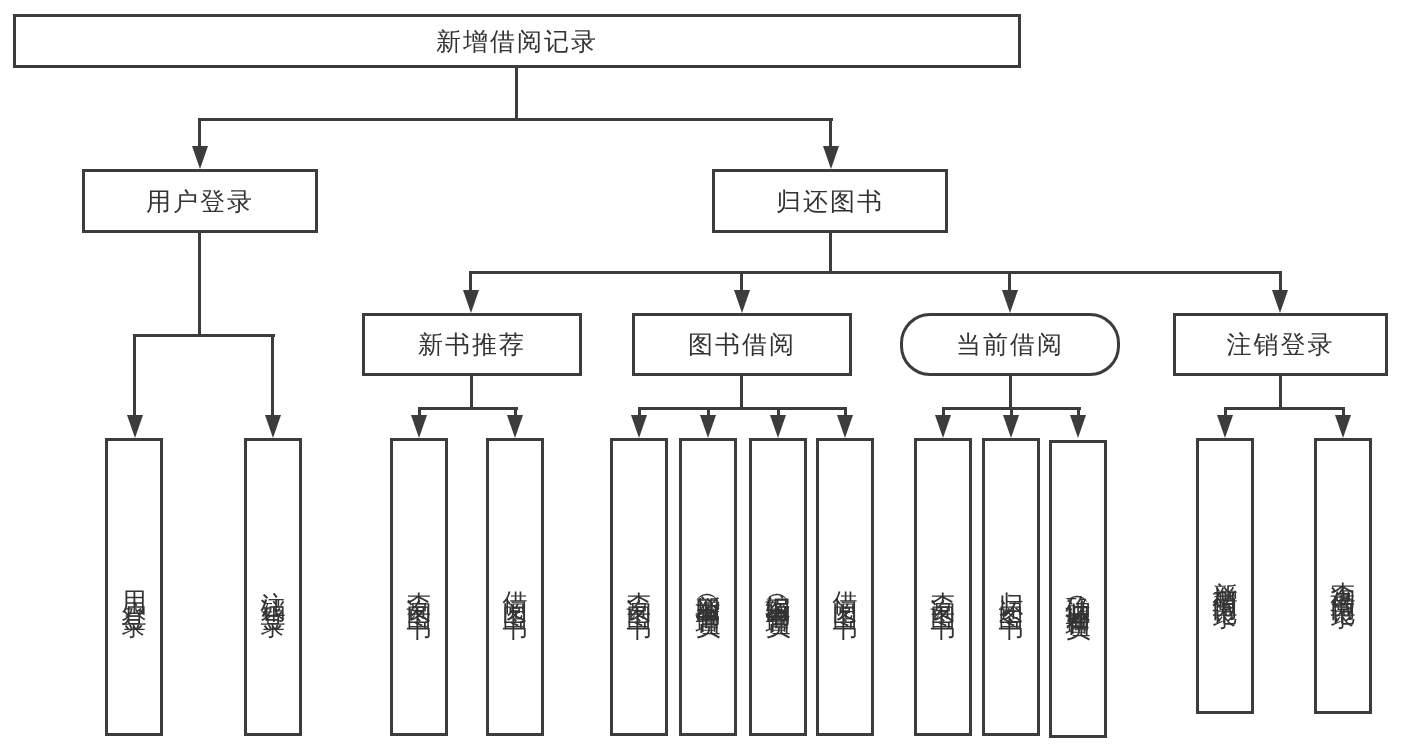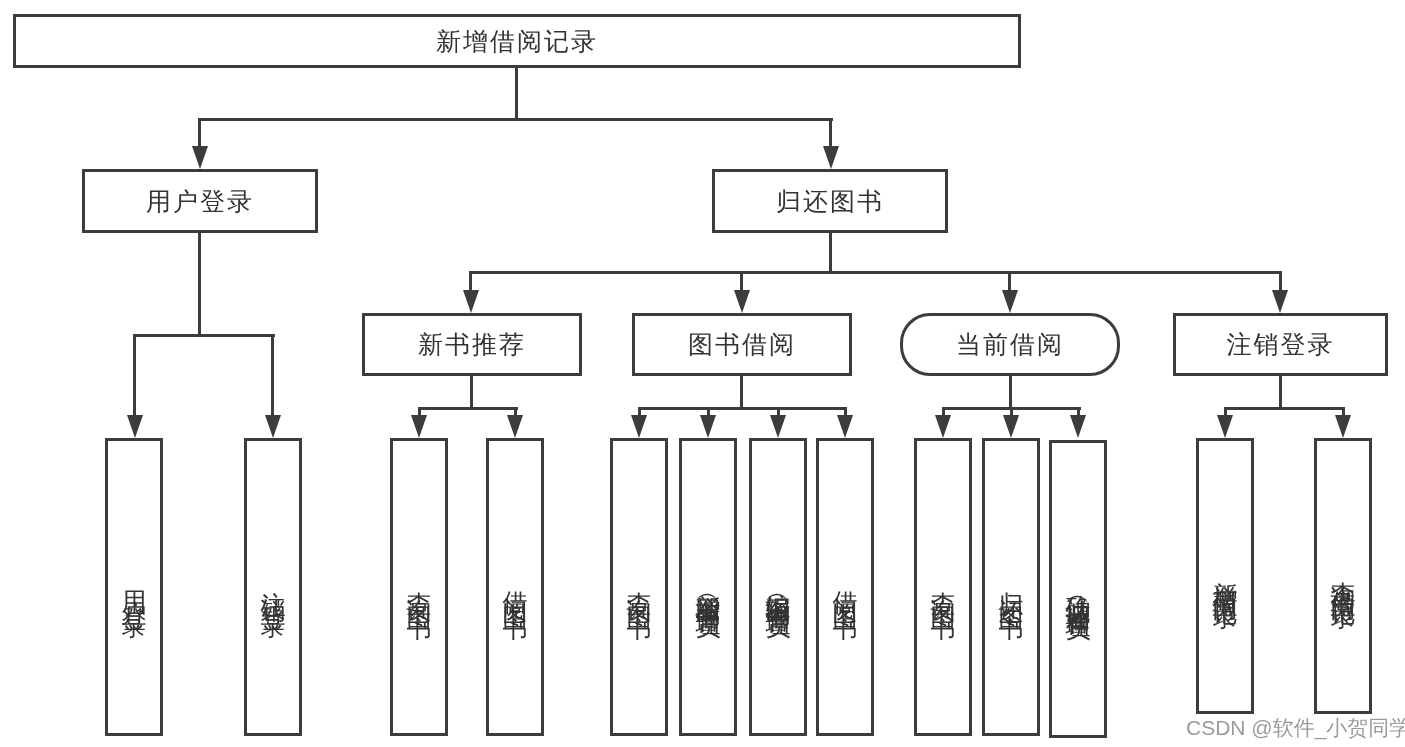--- a/index.html
+++ b/index.html
@@ -160,15 +160,14 @@
     <span class="vtext ls3">确认归还（管理员）</span>
   </div>
 
   <div class="vbox" style="left:1196px;top:438px;height:276px;">
     <span class="vtext ls5">新增借阅记录</span>
   </div>
   <div class="vbox" style="left:1314px;top:438px;height:276px;">
     <span class="vtext ls5">查询借阅记录</span>
   </div>
 
-  <div class="watermark">CSDN @软件_小贺同学</div>
 
 </div>
 
 </body></html>

